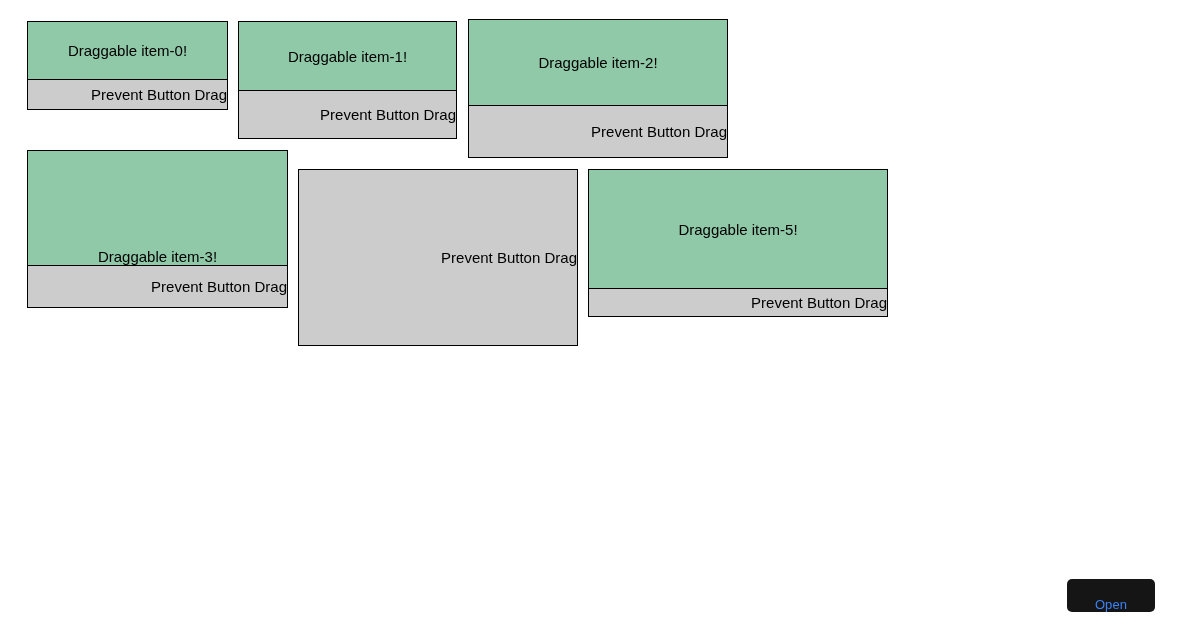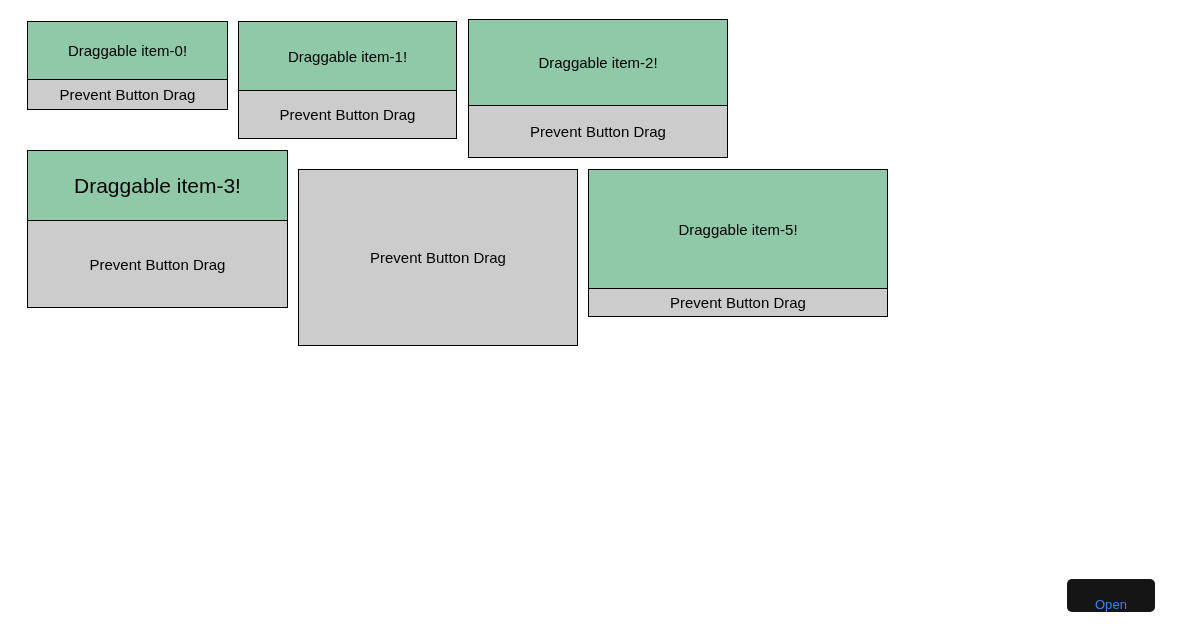--- a/index.html
+++ b/index.html
@@ -46,42 +46,42 @@
     cursor: move;
     user-select: none;
   }
 
   .card-button {
     box-sizing: border-box;
     flex: 1 1 auto;
     background: #cccccc;
     display: flex;
     align-items: center;
-    justify-content: center;
+    justify-content: flex-end;
     text-align: center;
     color: #000000;
     cursor: default;
     user-select: none;
   }
 
   
   .card-0 { left: 27px;  top: 21px;  width: 201px; height: 89px;  }
   .card-0 .card-handle { height: 58px; font-size: 15px; }
   .card-0 .card-button { font-size: 15px; }
 
   .card-1 { left: 238px; top: 21px;  width: 219px; height: 118px; }
   .card-1 .card-handle { height: 69px; font-size: 15px; }
   .card-1 .card-button { font-size: 15px; }
 
   .card-2 { left: 468px; top: 19px;  width: 260px; height: 139px; }
   .card-2 .card-handle { height: 86px; font-size: 15px; }
   .card-2 .card-button { font-size: 15px; }
 
   .card-3 { left: 27px;  top: 150px; width: 261px; height: 158px; }
-  .card-3 .card-handle { height: 70px; font-size: 21px; }
+  .card-3 .card-handle { height: 115px; font-size: 15px; align-items: flex-end; }
   .card-3 .card-button { font-size: 15px; }
 
   .card-4 { left: 298px; top: 169px; width: 280px; height: 177px; }
   .card-4 .card-handle { height: 110px; font-size: 15px; }
   .card-4 .card-button { font-size: 15px; }
 
   .card-5 { left: 588px; top: 169px; width: 300px; height: 148px; }
   .card-5 .card-handle { height: 119px; font-size: 15px; }
   .card-5 .card-button { font-size: 15px; }
 

